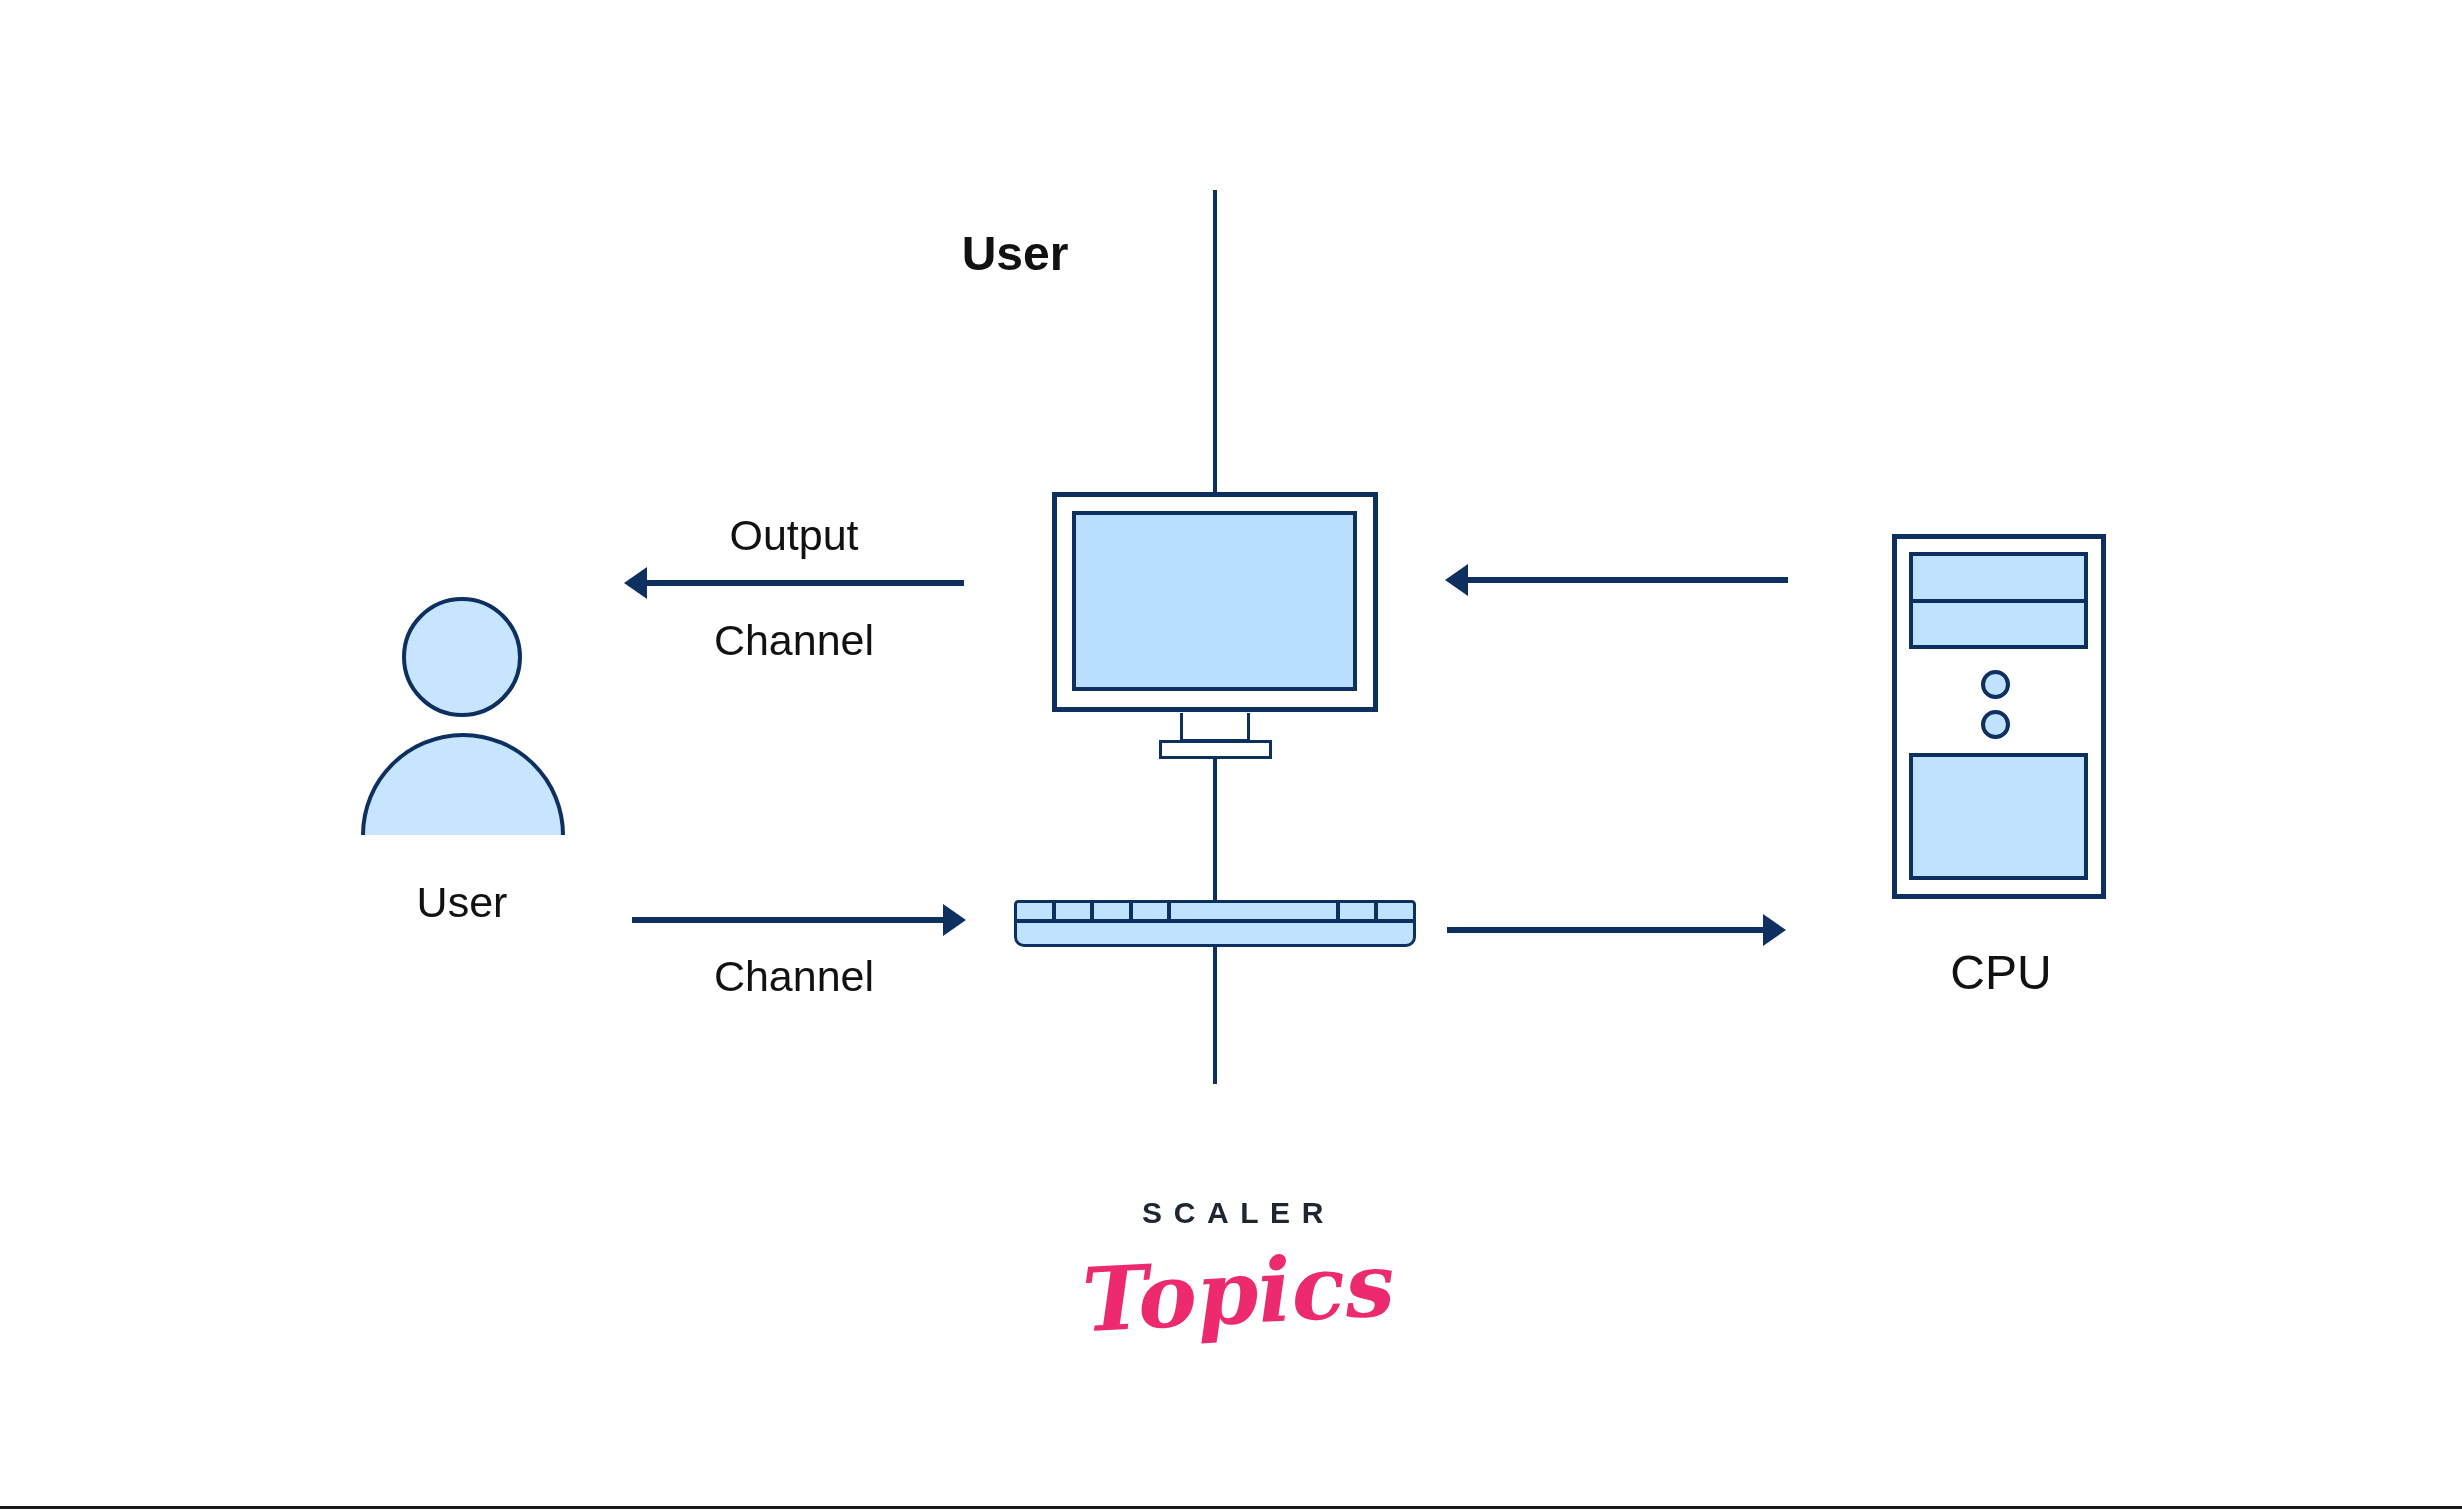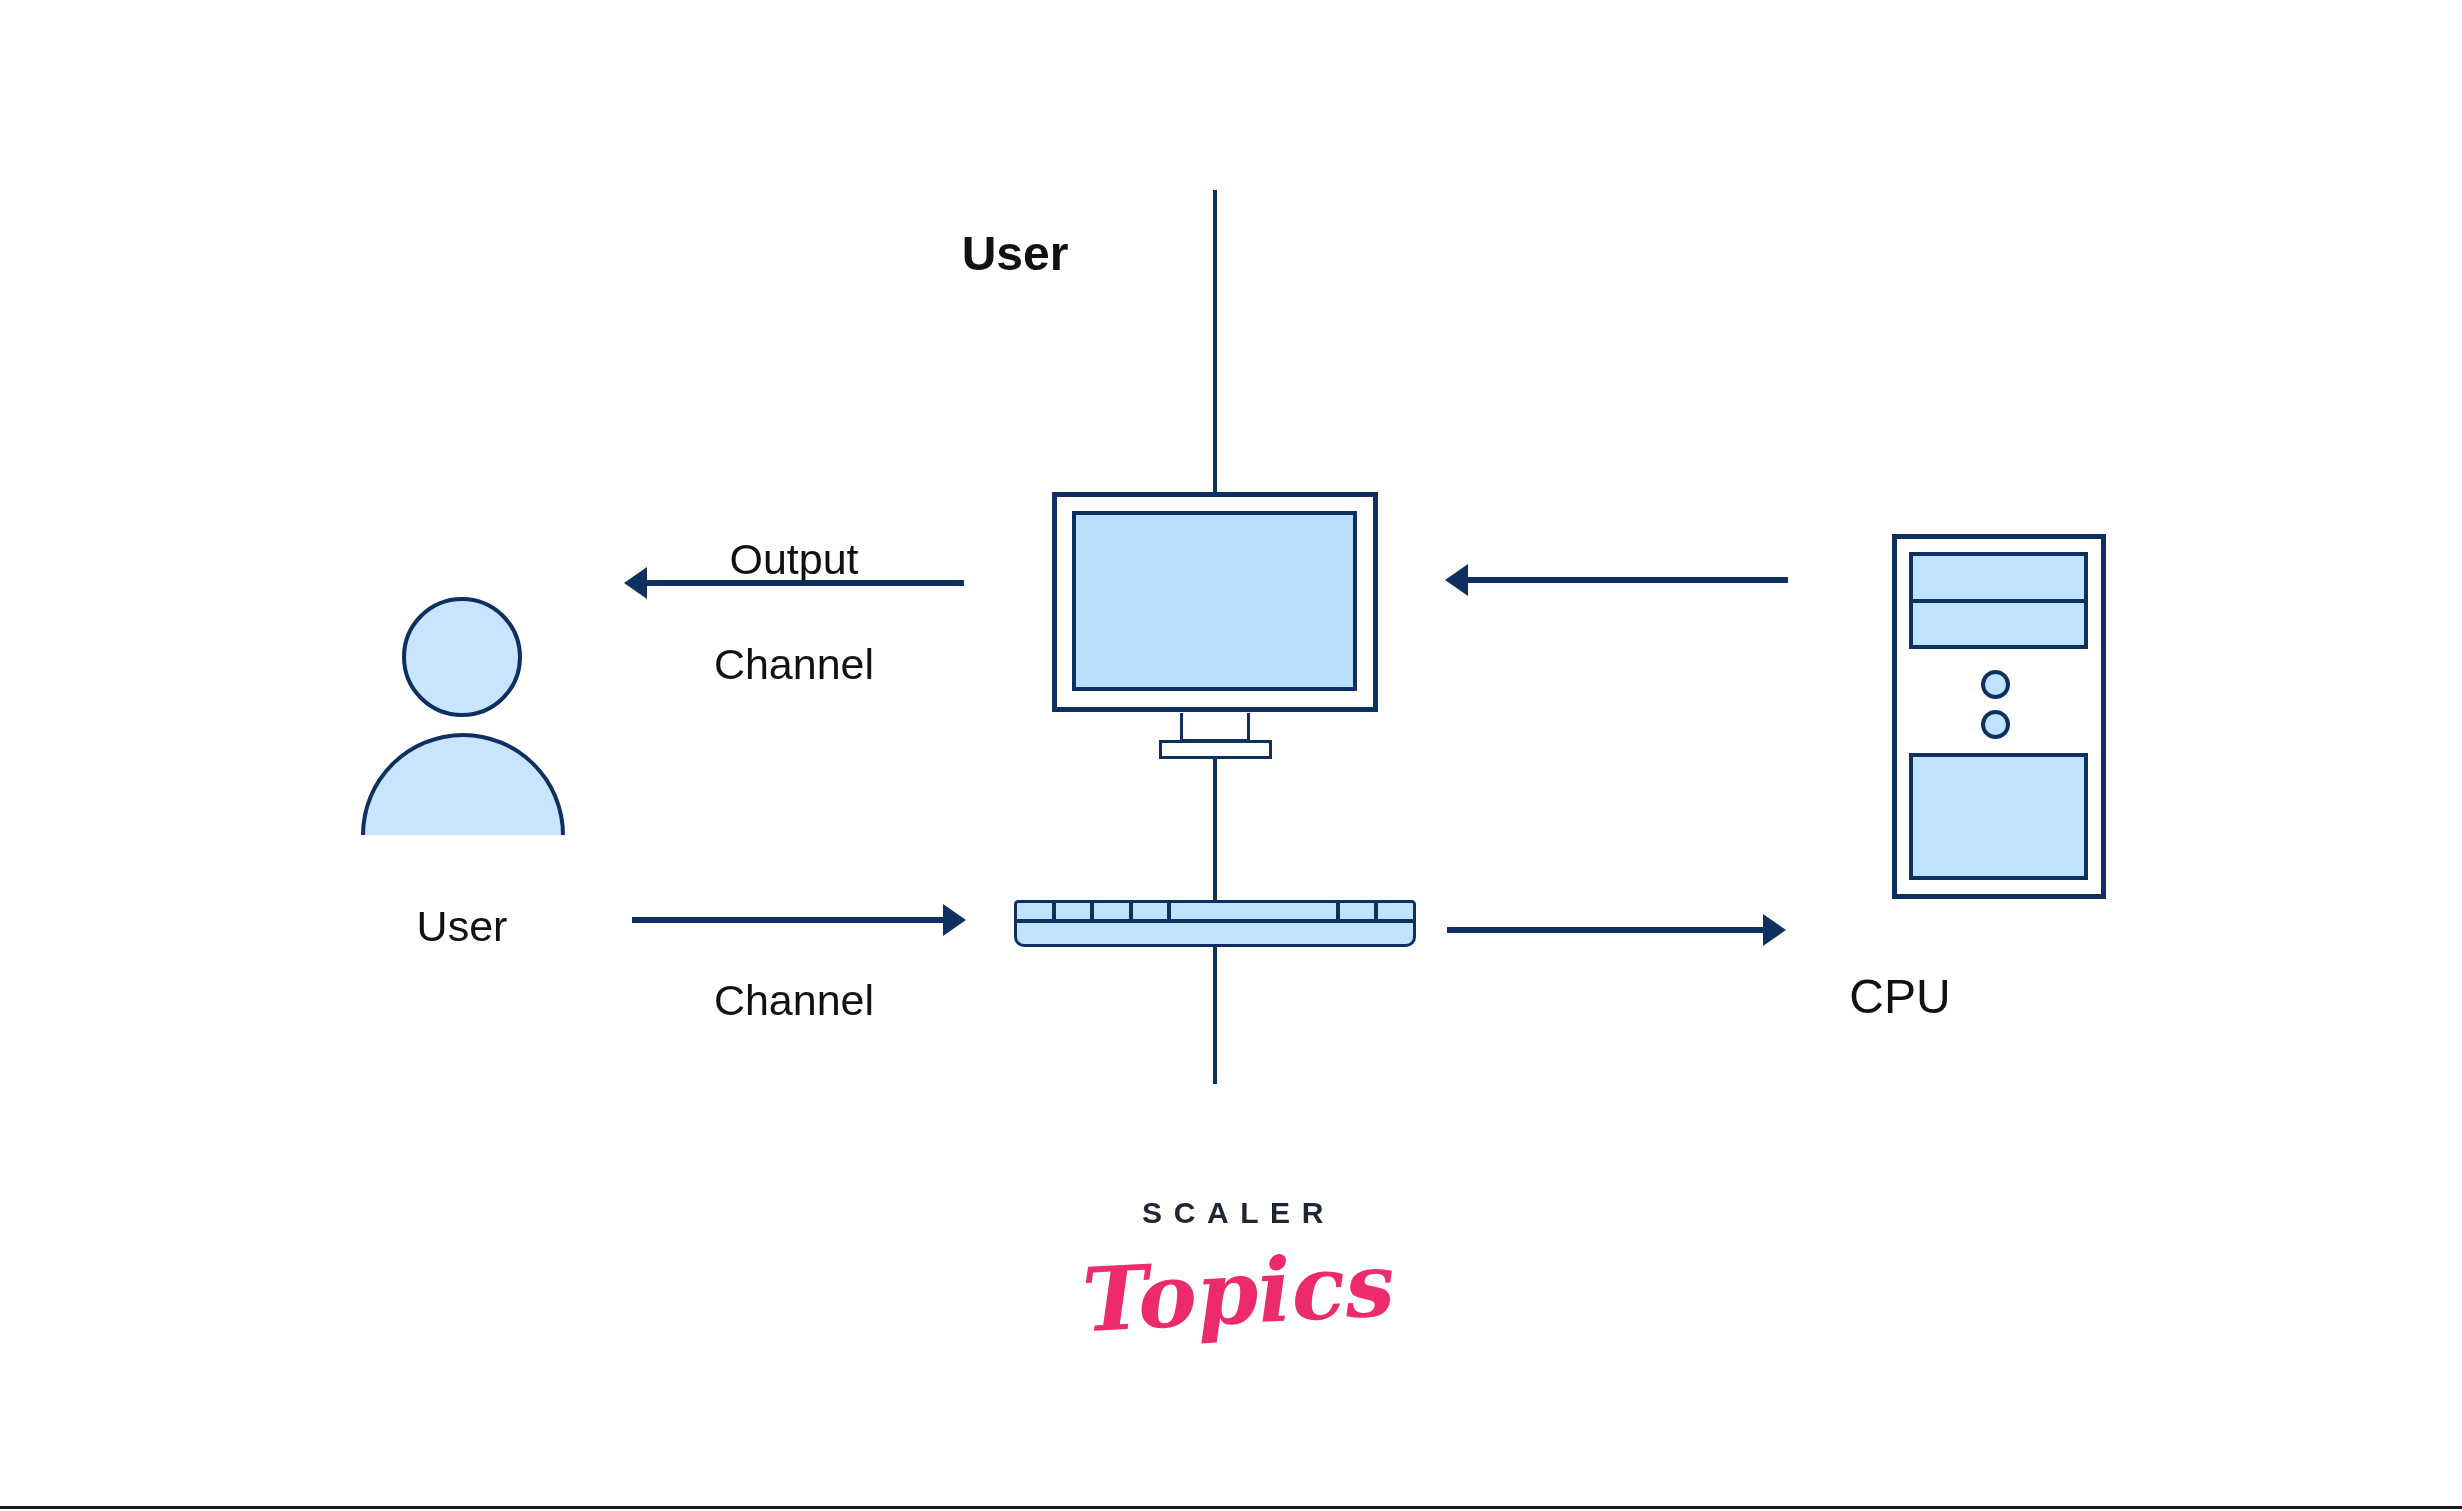--- a/index.html
+++ b/index.html
@@ -16,21 +16,21 @@
   *{margin:0;padding:0;box-sizing:border-box;}
   html,body{width:2462px;height:1511px;background:var(--bg);}
   body{font-family:"Liberation Sans", sans-serif;color:var(--text);}
   .stage{position:relative;width:2462px;height:1511px;overflow:hidden;background:var(--bg);}
 
   
   .vline{position:absolute;width:3.6px;background:var(--line);}
 
   
   .heading{position:absolute;width:362px;text-align:center;font-size:48px;font-weight:bold;line-height:58px;color:var(--text);}
-  .lbl{position:absolute;width:304px;text-align:center;font-size:43px;line-height:52px;color:var(--text);margin-top:24px;}
+  .lbl{position:absolute;width:304px;text-align:center;font-size:43px;line-height:52px;color:var(--text);}
 
   
   .monitor{position:absolute;left:1052px;top:492px;width:326px;height:220px;border:5px solid var(--line);background:#fff;z-index:3;}
   .screen{position:absolute;left:1072px;top:511px;width:285px;height:180px;border:4.3px solid var(--line);background:var(--fill-screen);z-index:4;}
   .stand-neck{position:absolute;left:1180px;top:713px;width:70px;height:29px;border:3.6px solid var(--line);border-top:none;background:#fff;z-index:2;}
   .stand-base{position:absolute;left:1159px;top:740px;width:113px;height:19px;border:3.6px solid var(--line);background:#fff;z-index:3;}
 
   
   .keyboard{position:absolute;left:1014px;top:900px;width:402px;height:47px;border:3.6px solid var(--line);background:var(--fill-light);border-radius:4.3px 4.3px 10px 10px;z-index:3;}
   .kb-rowline{position:absolute;left:0;right:0;top:16px;height:3.6px;background:var(--line);}
@@ -120,21 +120,21 @@
 
   <div>
     <div class="cpu"></div>
     <div class="cpu-bay">
       <div class="cpu-bay-divider"></div>
     </div>
     <div class="cpu-dot" style="left:1981px;top:670px;"></div>
     <div class="cpu-dot" style="left:1981px;top:710px;"></div>
     <div class="cpu-lower"></div>
   </div>
-  <div class="lbl" style="left:1748px;top:947px;font-size:48px;">CPU</div>
+  <div class="lbl" style="left:1849px;top:947px;font-size:48px;">CPU</div>
 
   <div>
     <div class="logo-brand">SCALER</div>
     <div class="logo-sub">Topics</div>
   </div>
 
   <div class="bottom-rule"></div>
 
 </div>
 

